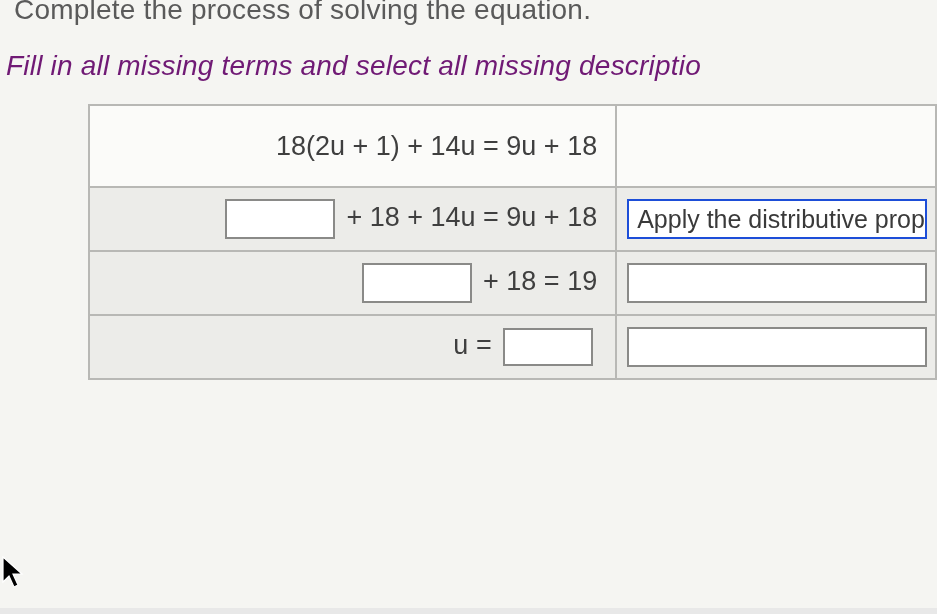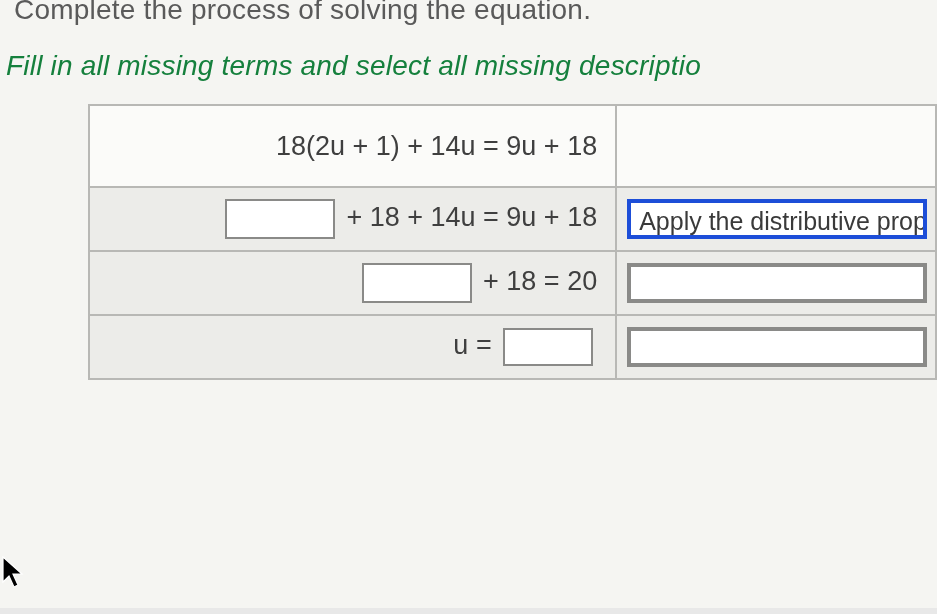--- a/index.html
+++ b/index.html
@@ -23,21 +23,21 @@
   .heading1 {
     font-size: 28px;
     color: #5a5a5a;
     padding: 0 0 8px 14px;
     margin-top: -6px;
     letter-spacing: 0.2px;
   }
   .heading2 {
     font-size: 28px;
     font-style: italic;
-    color: #15803d;
+    color: #701a75;
     padding: 16px 0 22px 6px;
     letter-spacing: 0.2px;
   }
   .table-wrap {
     margin-left: 88px;
   }
   table {
     border-collapse: collapse;
     background: #fbfbf9;
   }
@@ -73,21 +73,21 @@
     border: 2px solid #8a8a88;
     background: #ffffff;
     vertical-align: middle;
     margin: 0 4px;
   }
   .blank.sm { width: 90px; height: 38px; }
   .desc-box {
     display: inline-block;
     width: 300px;
     height: 40px;
-    border: 4px solid #1d4ed8;
+    border: 2px solid #1d4ed8;
     background: #ffffff;
     vertical-align: middle;
     line-height: 36px;
     padding-left: 8px;
     overflow: hidden;
     white-space: nowrap;
     font-size: 25px;
     color: #3a3a3a;
   }
   .desc-box.empty { border-color: #8a8a88; }
@@ -127,21 +127,21 @@
         </td>
         <td class="desc-cell">
           <span class="desc-box">Apply the distributive prop</span>
         </td>
       </tr>
 
 
       <tr class="row-alt">
         <td class="eq-cell">
           <span class="eq-inner">
-            <span class="blank"></span><span> + 18</span><span> = </span><span>20</span>
+            <span class="blank"></span><span> + 18</span><span> = </span><span>19</span>
           </span>
         </td>
         <td class="desc-cell">
           <span class="desc-box empty"></span>
         </td>
       </tr>
 
 
       <tr class="row-alt">
         <td class="eq-cell">

